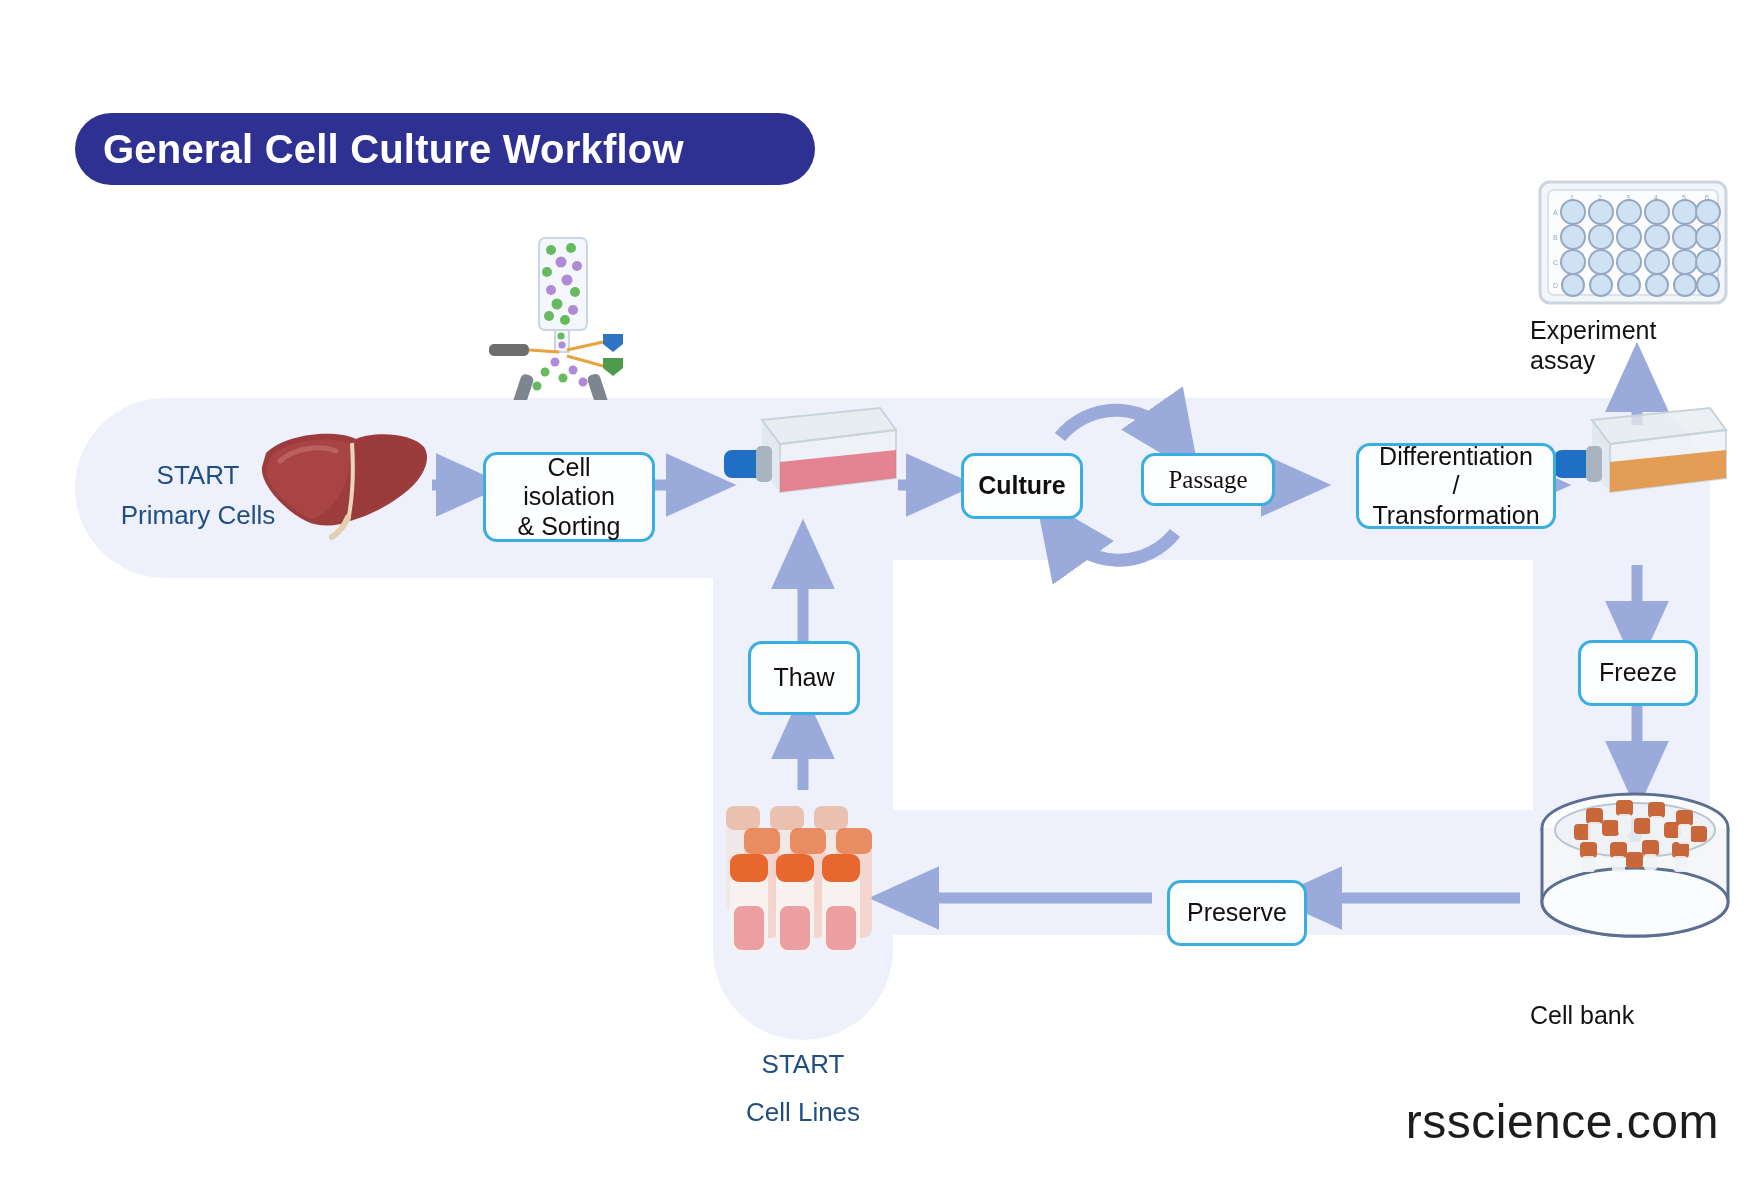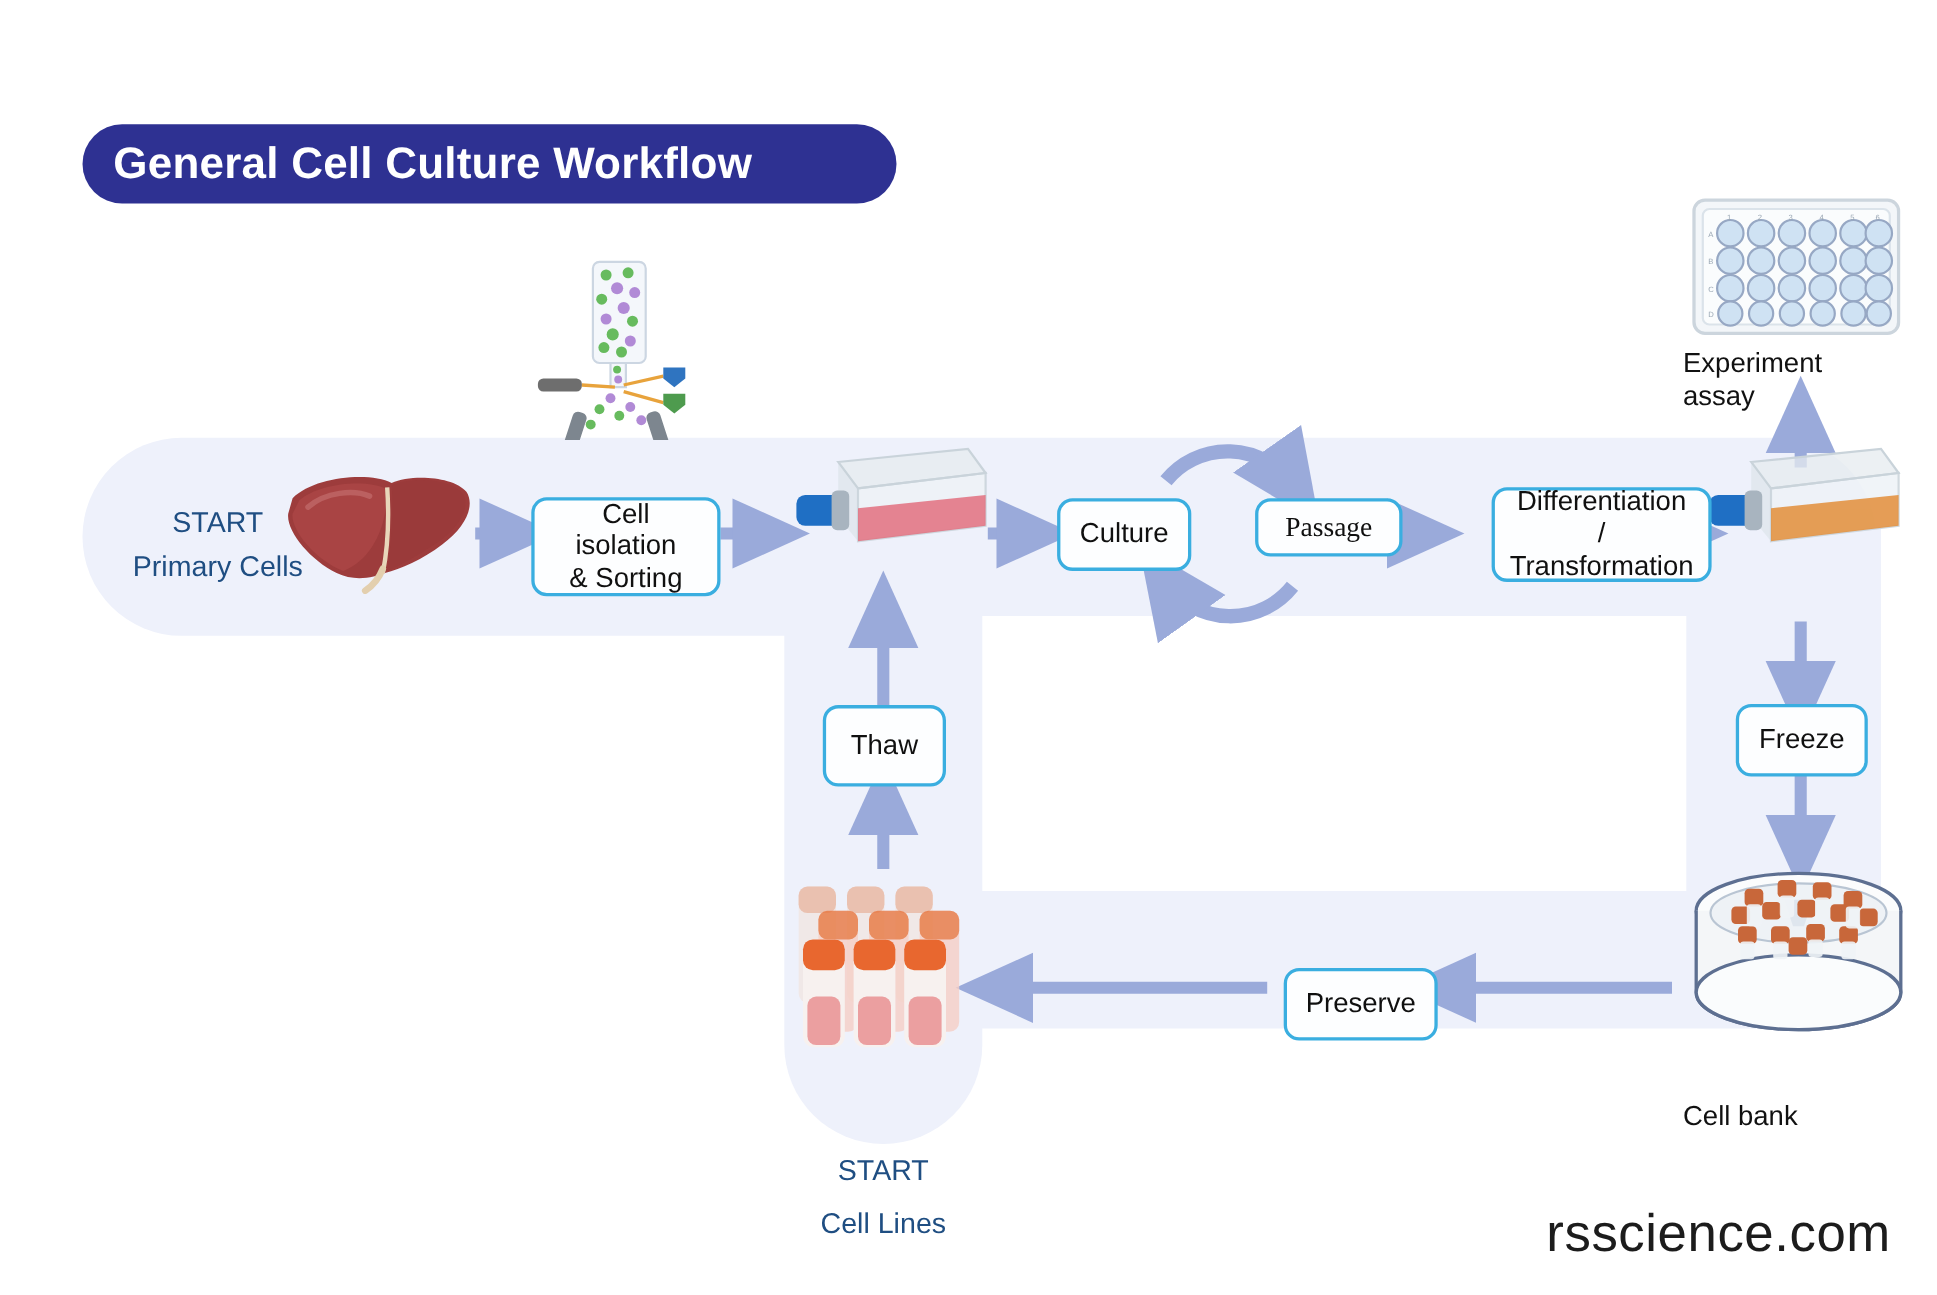--- a/index.html
+++ b/index.html
@@ -284,21 +284,21 @@
     <div>Cell Lines</div>
   </div>
 
   <div class="node" style="left:483px;top:452px;width:172px;height:90px;">
     <span>
       <span style="display: block;">Cell isolation</span>
       <span style="display: block;">&amp; Sorting</span>
     </span>
   </div>
 
-  <div class="node" style="left:961px;top:453px;width:122px;height:66px;">
+  <div class="node" style="left:961px;top:453px;width:122px;height:66px;font-weight:bold;">
     <span>Culture</span>
   </div>
 
   <div class="node" style="left:1141px;top:453px;width:134px;height:53px;font-family:Liberation Serif, serif;">
     <span>Passage</span>
   </div>
 
   <div class="node" style="left:1356px;top:443px;width:200px;height:86px;align-items:center;">
     <span>
       <span style="display: block;">Differentiation /</span>

